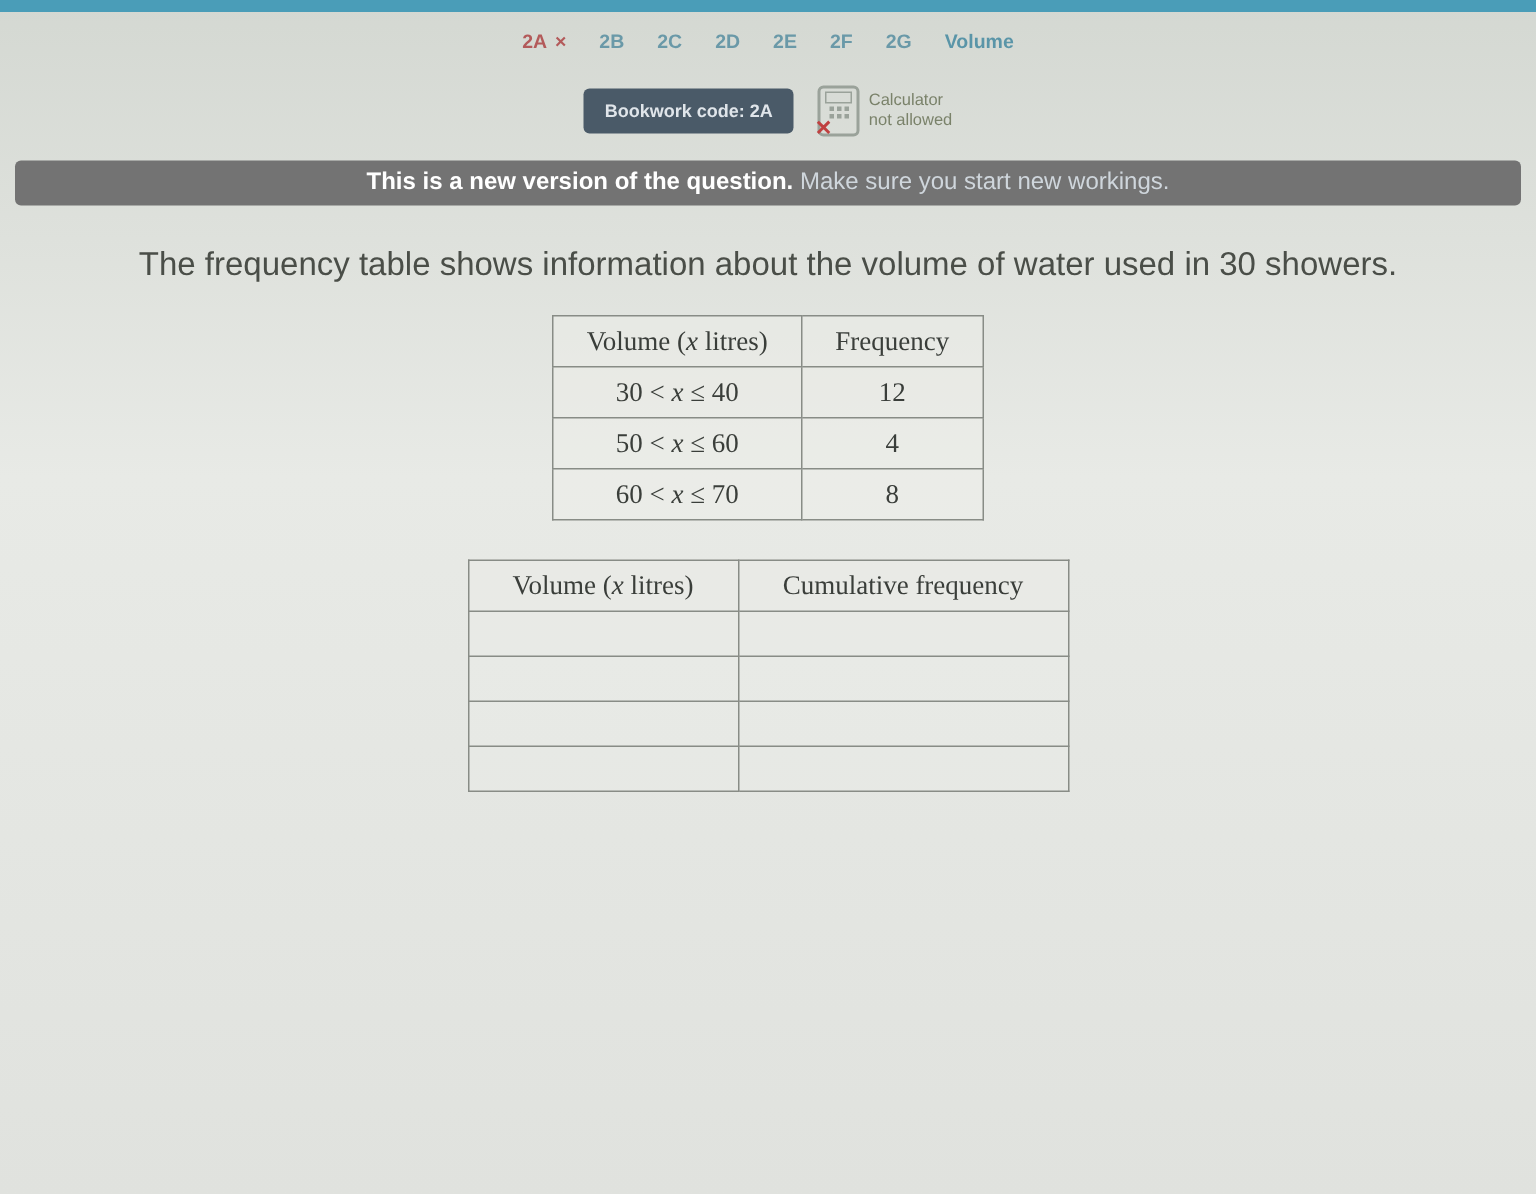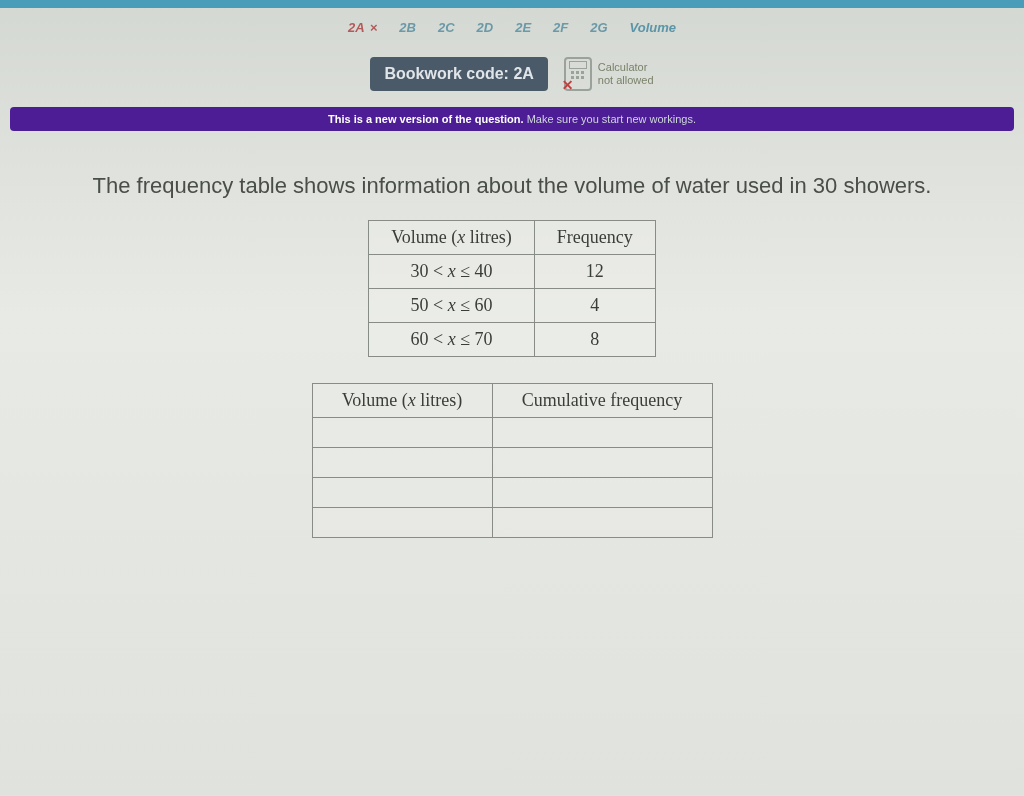--- a/index.html
+++ b/index.html
@@ -17,39 +17,38 @@
     }
     .tabs {
       display: flex;
       justify-content: center;
       align-items: center;
       gap: 22px;
       padding: 12px 0 6px;
       font-size: 13px;
       font-weight: bold;
       color: #6a99a8;
-      font-style: italic;
     }
     .tab-item { cursor: pointer; }
     .tab-item.active { color: #b35a5a; }
     .tab-item.active .close-mark { color: #b35a5a; margin-left: 2px; }
     .tab-summary { color: #5a95a8; }
     .toolbar {
       display: flex;
       justify-content: center;
       align-items: center;
       gap: 16px;
       padding: 16px 0;
     }
     .bookwork-btn {
       background: #4a5a68;
       color: #e0e5ea;
       padding: 8px 14px;
       border-radius: 4px;
-      font-size: 16px;
+      font-size: 12px;
       font-weight: bold;
       border: none;
     }
     .calc-block {
       display: flex;
       align-items: center;
       gap: 6px;
     }
     .calc-icon {
       width: 28px;
@@ -65,30 +64,30 @@
     .calc-screen {
       width: 18px; height: 8px; border: 1.5px solid #9aa29a; margin-bottom: 2px;
     }
     .calc-dots {
       display: grid; grid-template-columns: repeat(3, 3px); grid-template-rows: repeat(2, 3px); gap: 2px;
     }
     .calc-dots span { background: #9aa29a; }
     .calc-x { position: absolute; bottom: -4px; left: -4px; color: #c04040; font-weight: bold; font-size: 14px; }
     .calc-text { font-size: 11px; color: #7a826a; line-height: 1.2; }
     .banner {
-      background: #4c1d95;
+      background: #737373;
       color: #cfd6dc;
       text-align: center;
-      font-size: 11px;
+      font-size: 16px;
       padding: 6px 0;
       border-radius: 4px;
       margin: 0 10px;
     }
     .banner .bold { color: #fff; font-weight: bold; }
-    .content { padding: 24px 40px; margin-top: 16px; }
+    .content { padding: 24px 40px; }
     .prompt {
       text-align: center;
       font-size: 22px;
       color: #4a4e48;
       line-height: 1.4;
       margin-bottom: 18px;
     }
     table.data-table {
       margin: 0 auto 26px;
       border-collapse: collapse;

